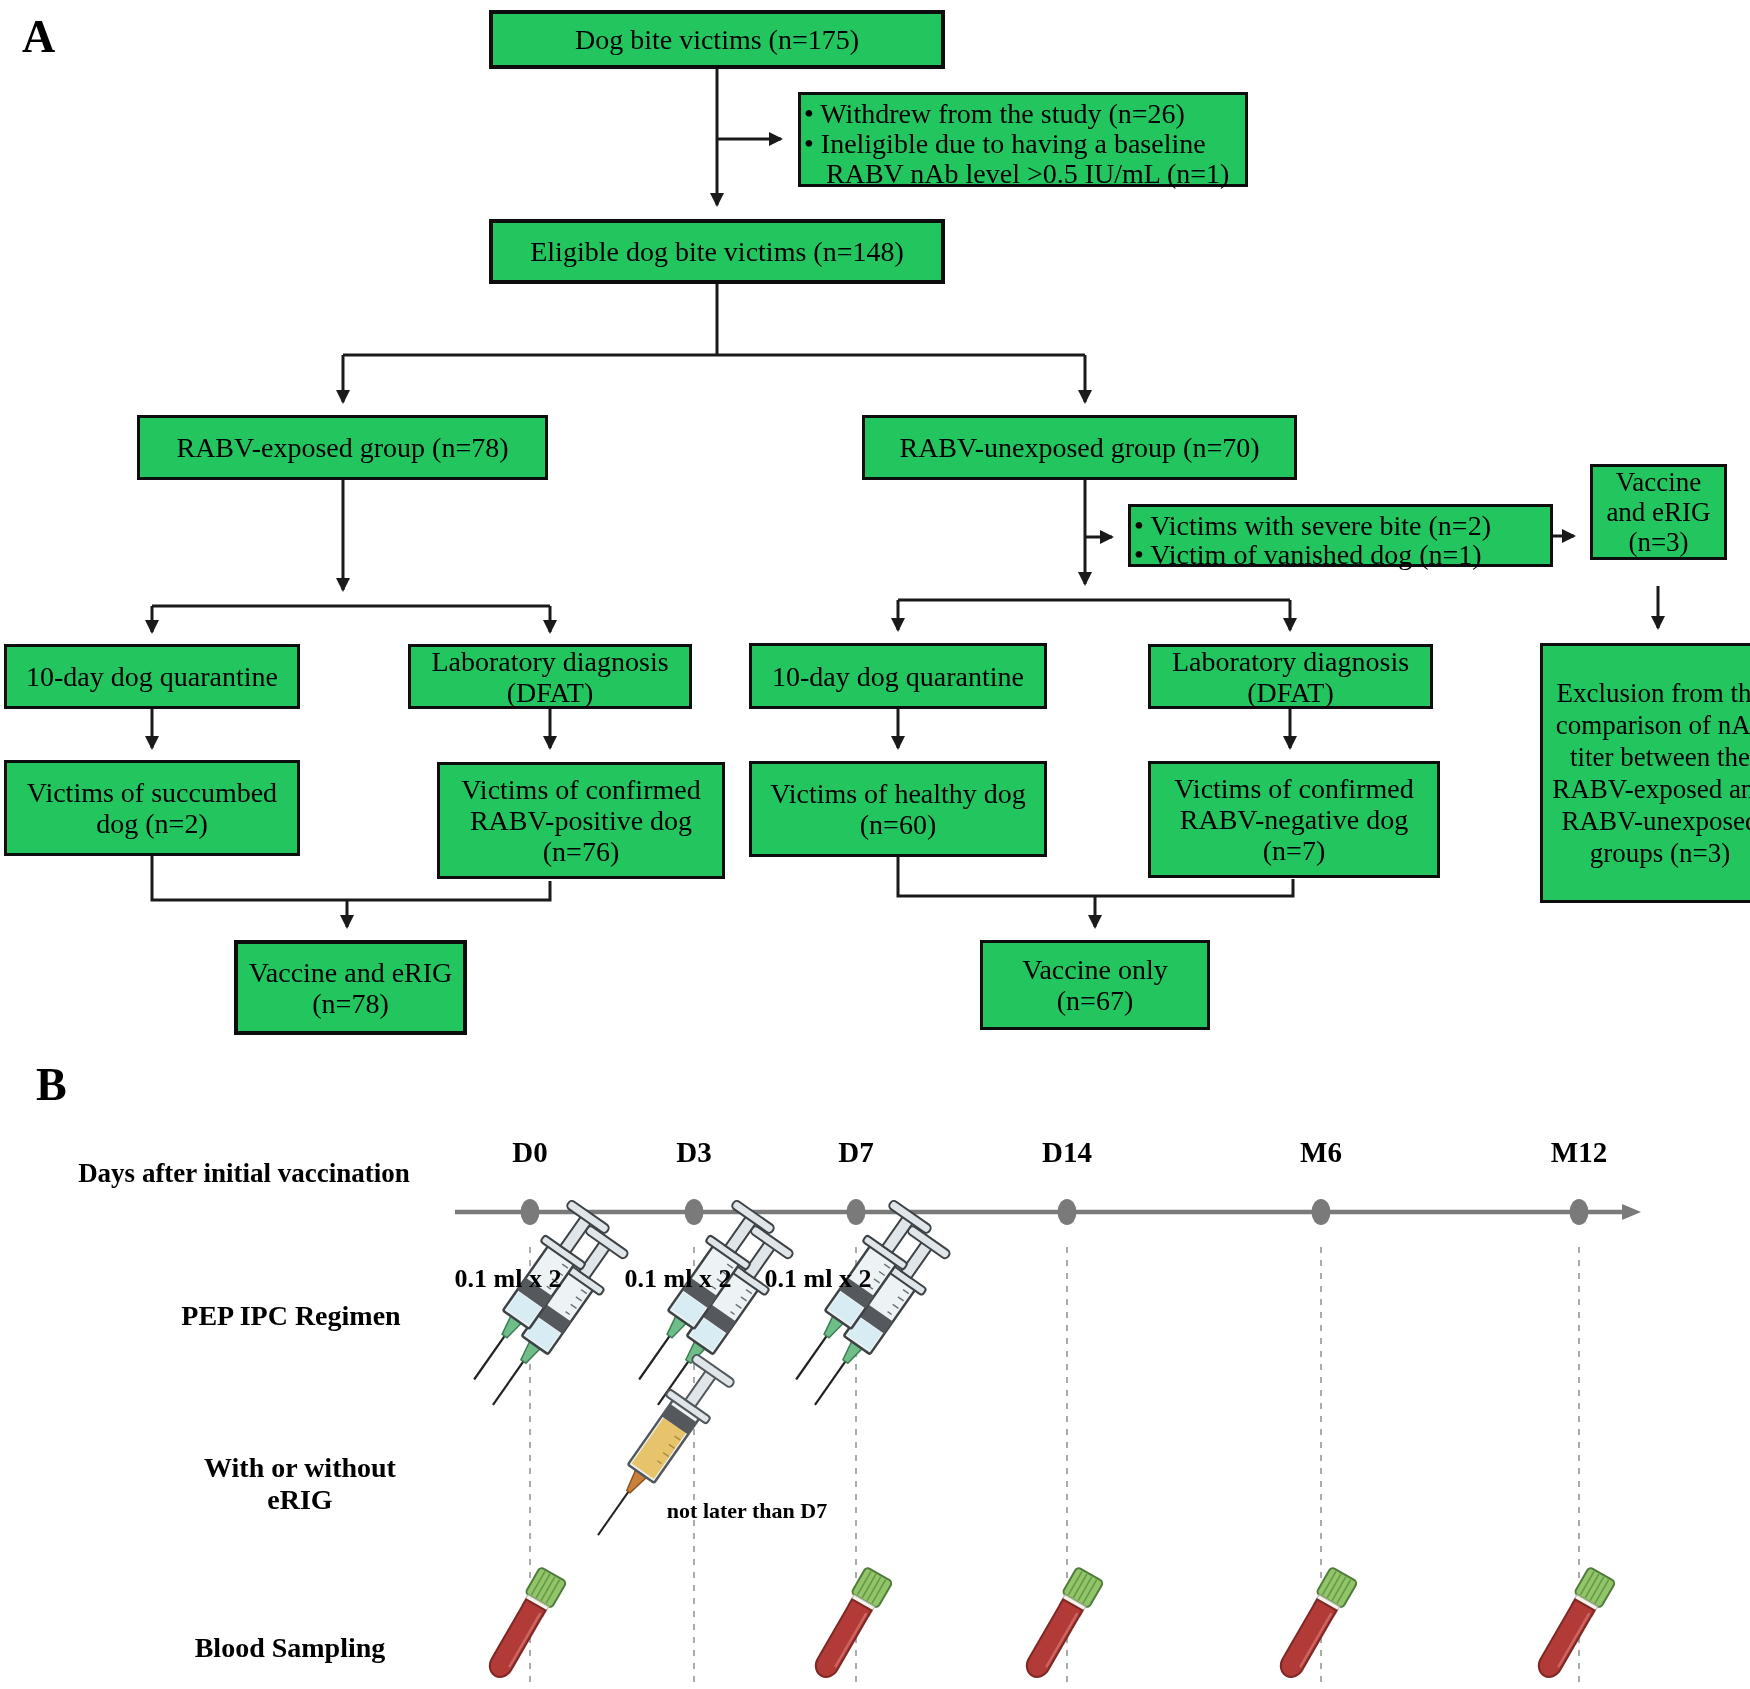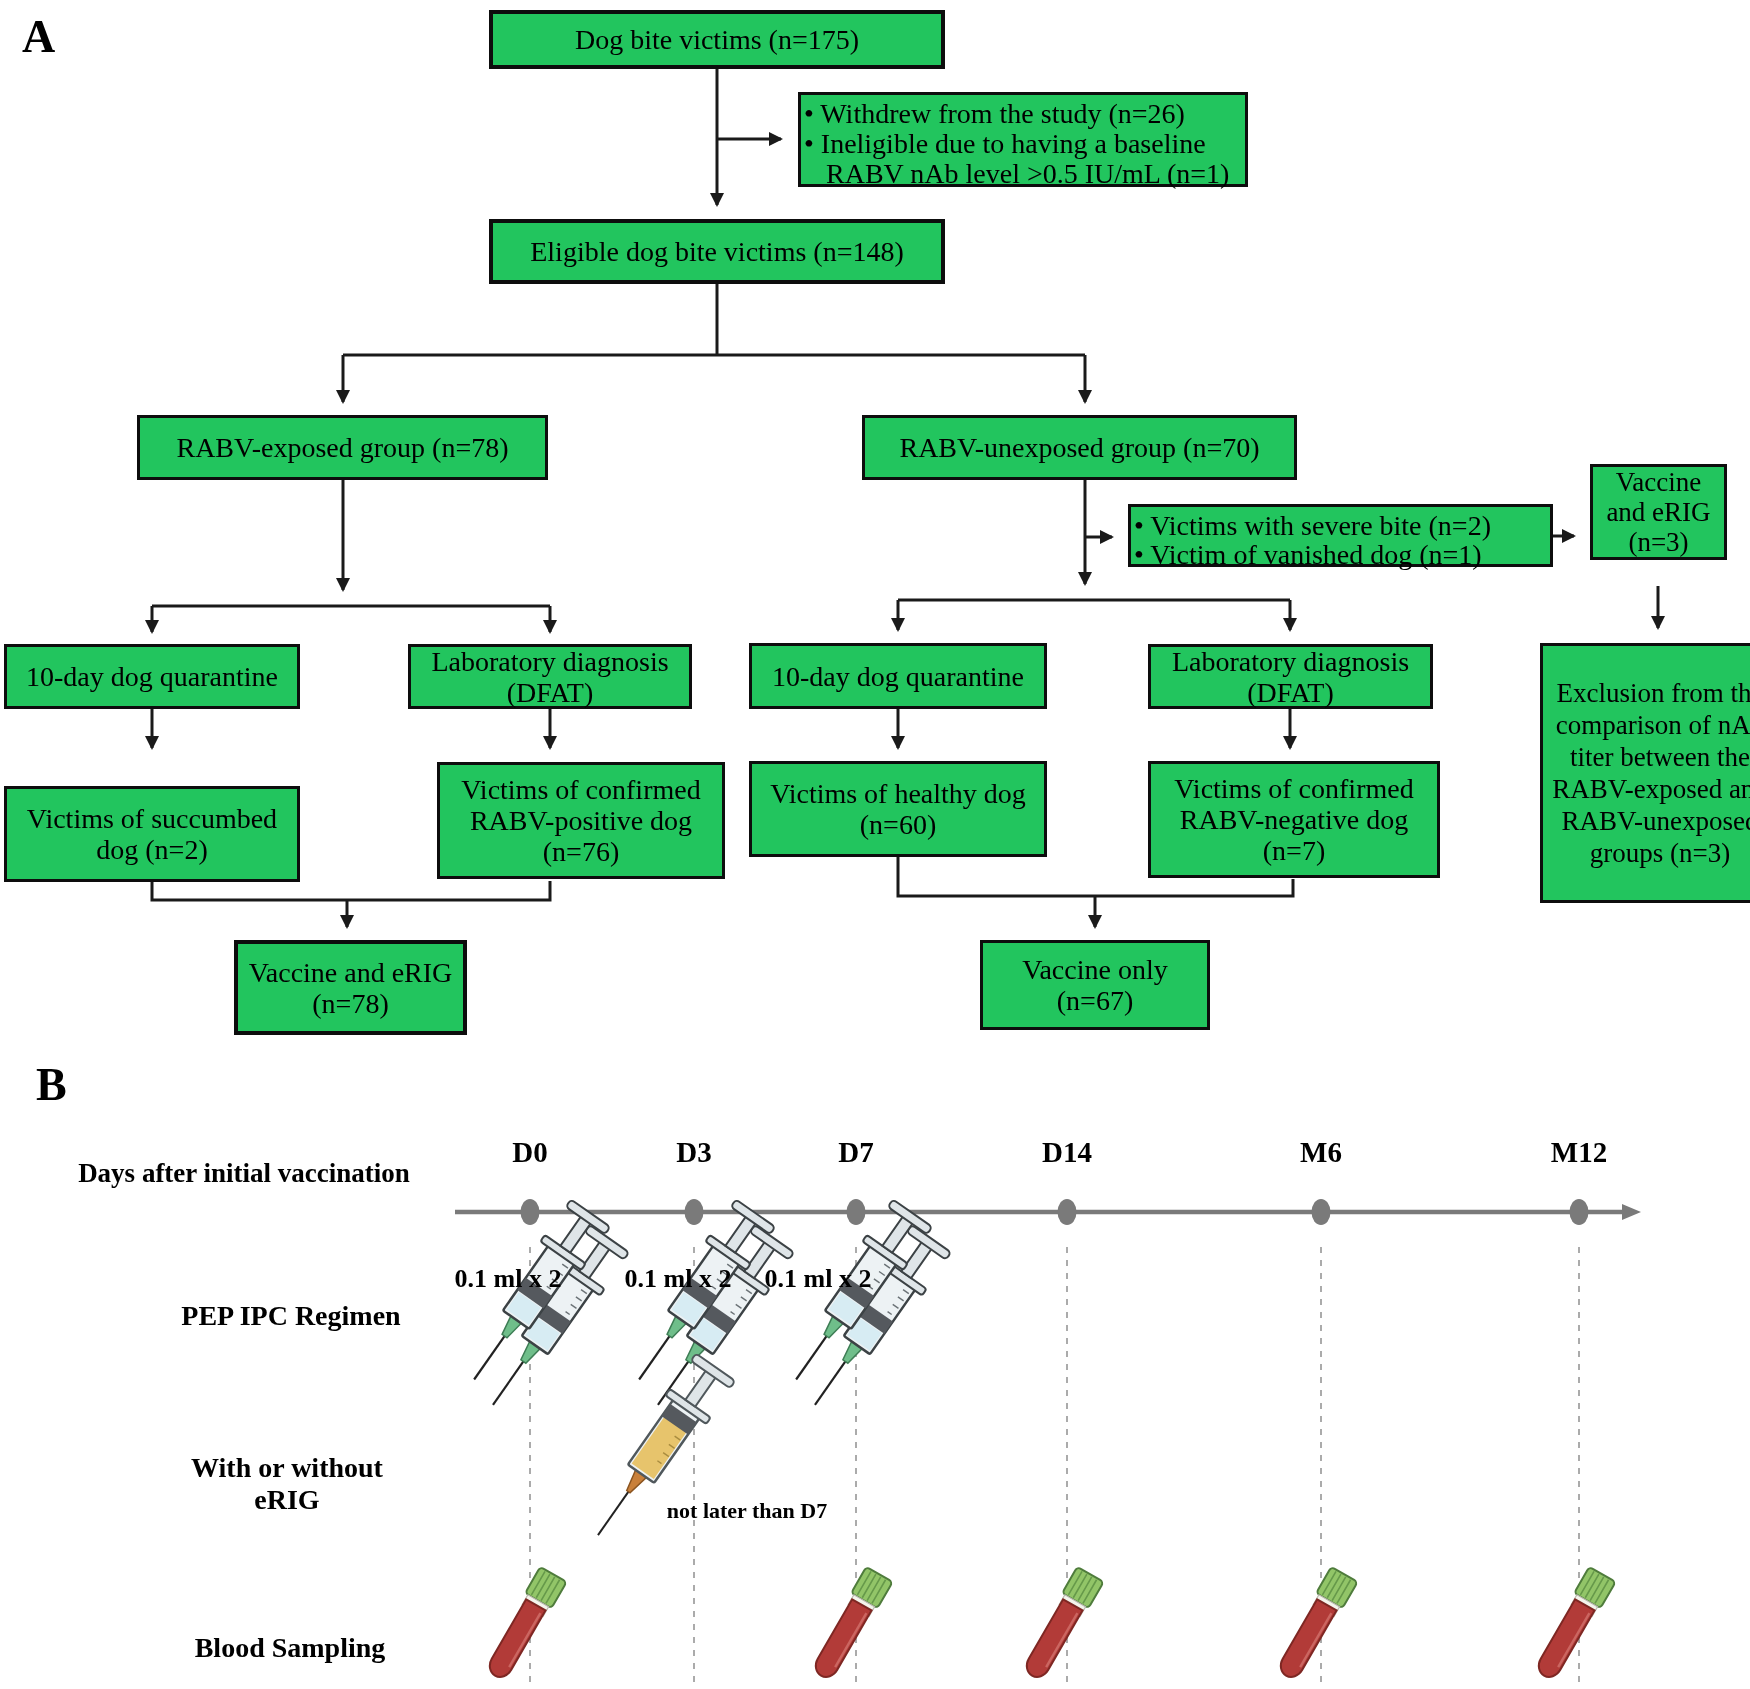--- a/index.html
+++ b/index.html
@@ -173,21 +173,21 @@
   <div class="box small3" style="left:1590px;top:464px;width:137px;height:96px;">Vaccine and eRIG (n=3)</div>
 
   <div class="box" style="left:4px;top:644px;width:296px;height:65px;">10-day dog quarantine</div>
 
   <div class="box" style="left:408px;top:644px;width:284px;height:65px;">Laboratory diagnosis (DFAT)</div>
 
   <div class="box" style="left:749px;top:643px;width:298px;height:66px;">10-day dog quarantine</div>
 
   <div class="box" style="left:1148px;top:644px;width:285px;height:65px;">Laboratory diagnosis (DFAT)</div>
 
-  <div class="box" style="left:4px;top:760px;width:296px;height:96px;margin-top:26px;">Victims of succumbed dog (n=2)</div>
+  <div class="box" style="left:4px;top:760px;width:296px;height:96px;">Victims of succumbed dog (n=2)</div>
 
   <div class="box" style="left:404px;top:762px;width:288px;height:117px;margin-left:33px;">Victims of confirmed RABV-positive dog (n=76)</div>
 
   <div class="box" style="left:749px;top:761px;width:298px;height:96px;">Victims of healthy dog (n=60)</div>
 
   <div class="box" style="left:1148px;top:761px;width:292px;height:117px;">Victims of confirmed RABV-negative dog (n=7)</div>
 
   <div class="box thick" style="left:234px;top:940px;width:233px;height:95px;">Vaccine and eRIG (n=78)</div>
 
   <div class="box" style="left:980px;top:940px;width:230px;height:90px;">Vaccine only (n=67)</div>
@@ -204,19 +204,19 @@
   <div class="tick-label" style="left:1022px;top:1136px;">D14</div>
   <div class="tick-label" style="left:1276px;top:1136px;">M6</div>
   <div class="tick-label" style="left:1534px;top:1136px;">M12</div>
 
   <div class="dose-label" style="left:446px;top:1264px;">0.1 ml x 2</div>
   <div class="dose-label" style="left:616px;top:1264px;">0.1 ml x 2</div>
   <div class="dose-label" style="left:756px;top:1264px;">0.1 ml x 2</div>
 
   <div class="blabel" style="left:91px;top:1300px;width:400px;font-size:28px;">PEP IPC Regimen</div>
 
-  <div class="blabel" style="left:157px;top:1452px;width:260px;font-size:28px;">With or without eRIG</div>
+  <div class="blabel" style="left:170px;top:1452px;width:260px;font-size:28px;">With or without eRIG</div>
 
   <div class="blabel" style="left:637px;top:1498px;width:220px;font-size:22px;text-align:center;">not later than D7</div>
 
   <div class="blabel" style="left:190px;top:1632px;width:200px;font-size:28px;">Blood Sampling</div>
 
 </div>
 
 </body></html>

